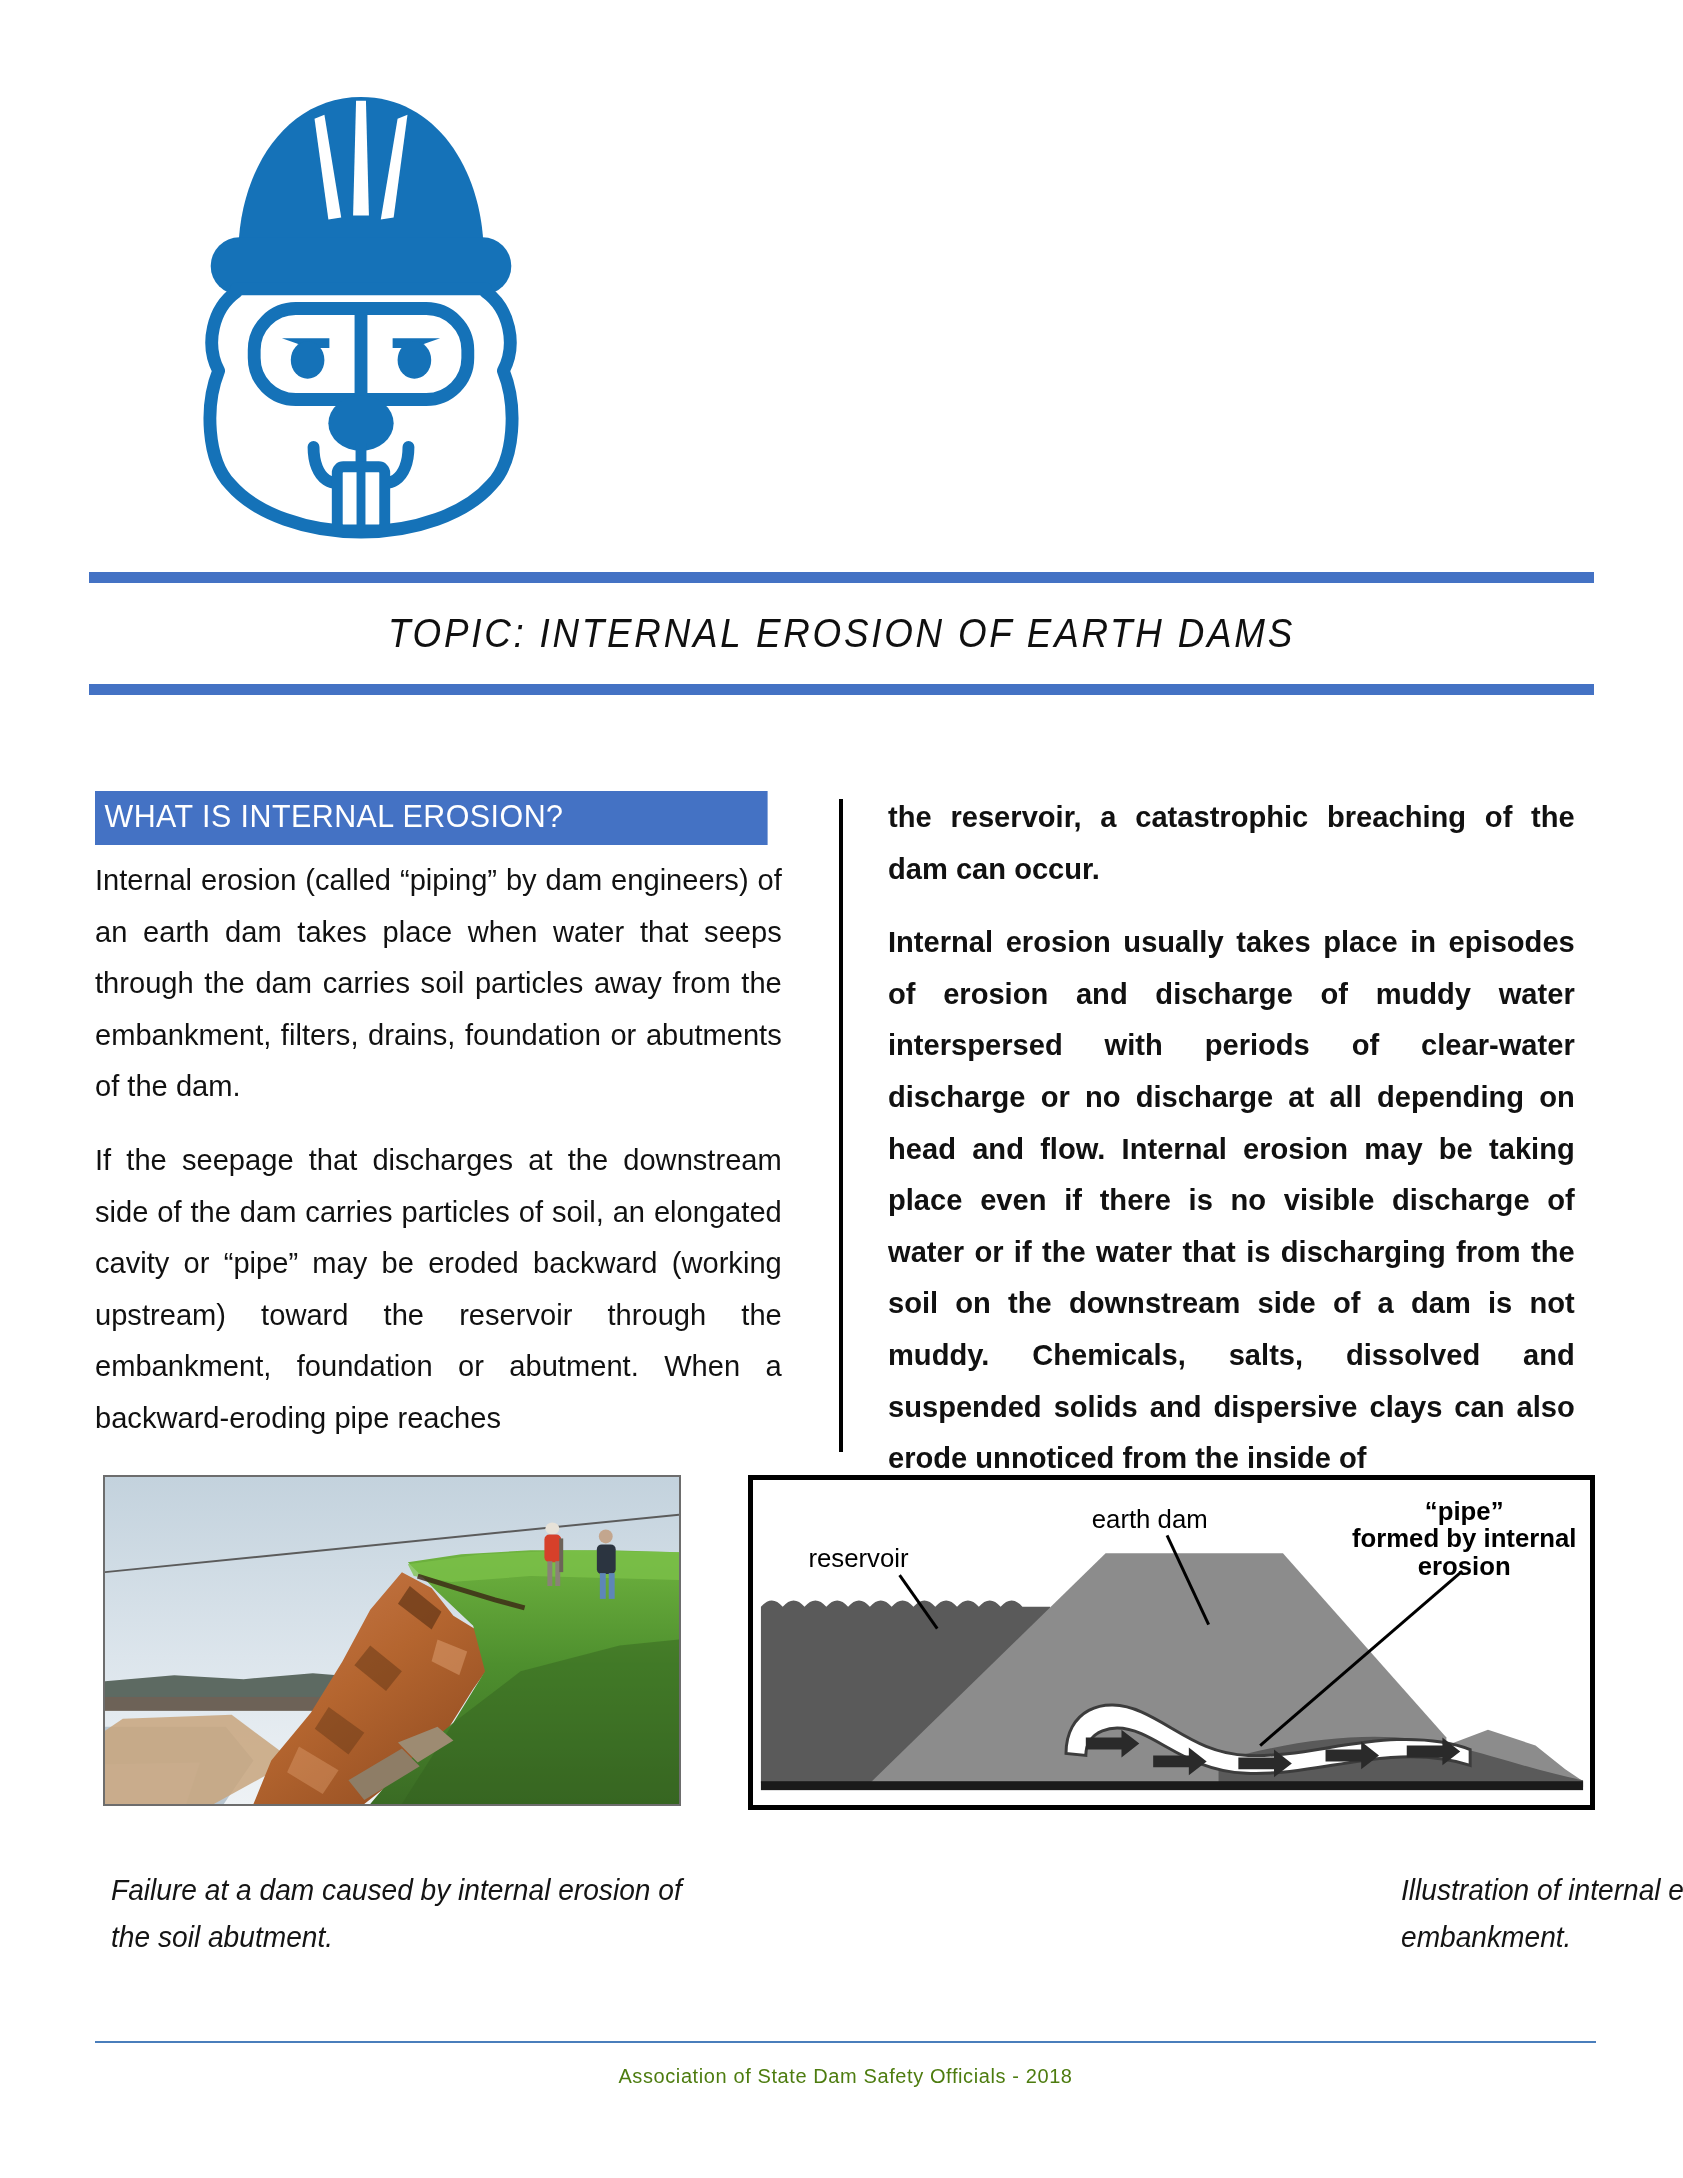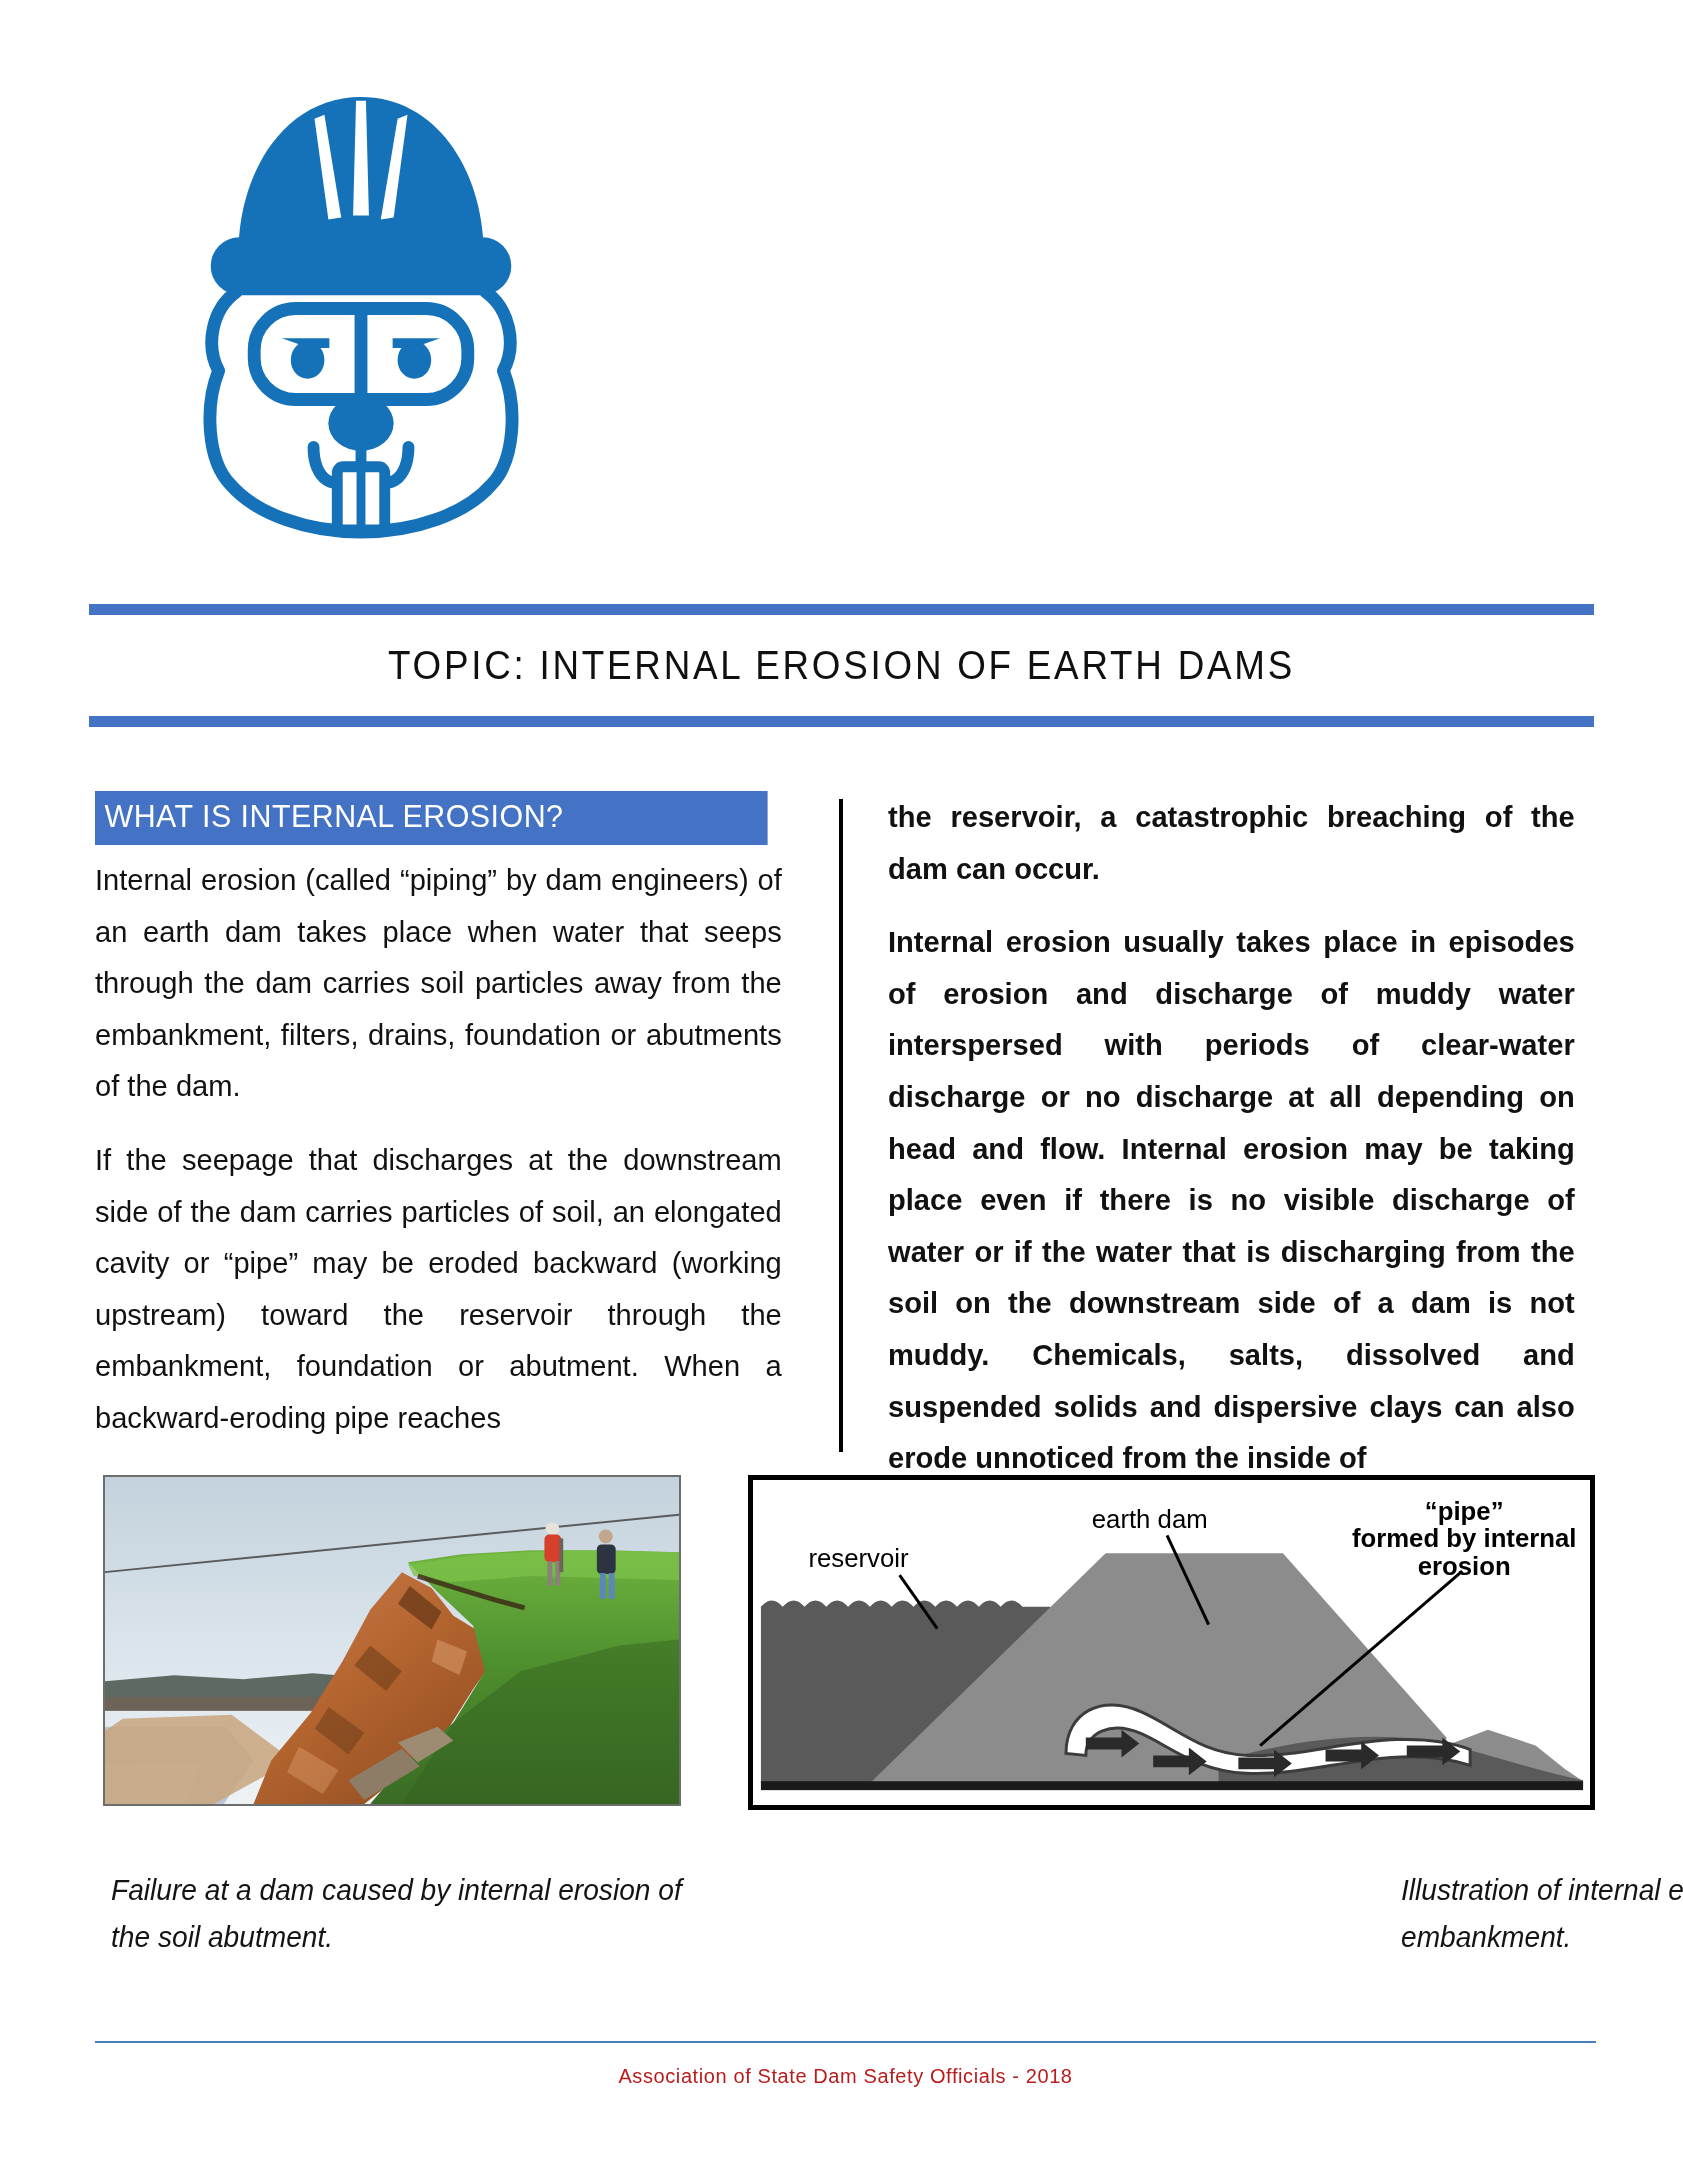--- a/index.html
+++ b/index.html
@@ -73,22 +73,23 @@
     color: #1B75BC;
     transform: scaleX(0.82);
     transform-origin: left center;
     white-space: nowrap;
   }
 
   
   .topic-band {
     position: absolute;
     left: 89px;
-    top: 604px;
+    top: 572px;
     width: 1505px;
+    font-style: italic;
   }
   .band-rule {
     width: 100%;
     height: 11px;
     background: #4472C4;
   }
   .topic-title {
     text-align: center;
     font-family: "Liberation Sans", sans-serif;
     font-size: 40px;
@@ -206,21 +207,21 @@
     width: 100%;
     height: 2px;
     background: #4a7ebb;
   }
   .footer-text {
     margin-top: 22px;
     text-align: center;
     font-family: "Liberation Sans", sans-serif;
     font-size: 20px;
     letter-spacing: 0.6px;
-    color: #b91c1c;
+    color: #4d7c0f;
   }
 </style>
 </head>
 <body>
 
 <div class="page">
 
   <div class="header">
 
     <div class="logo-wrap">

